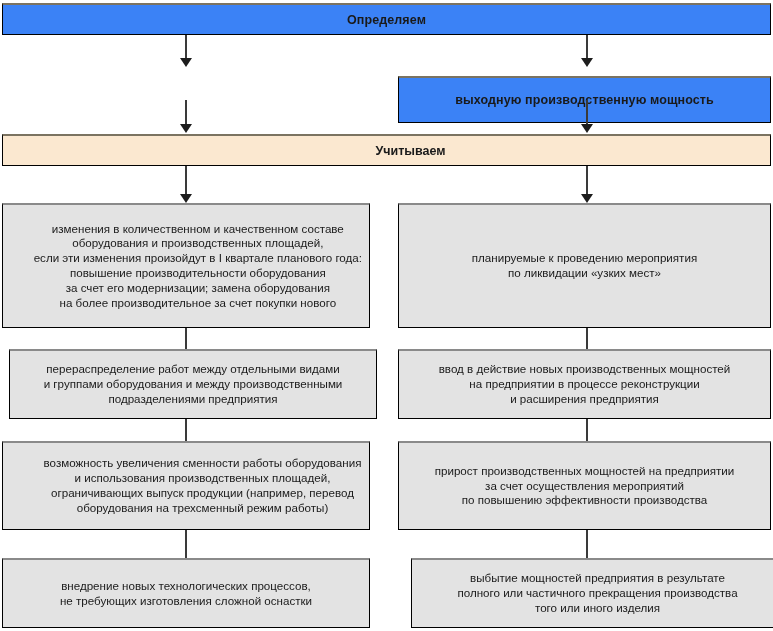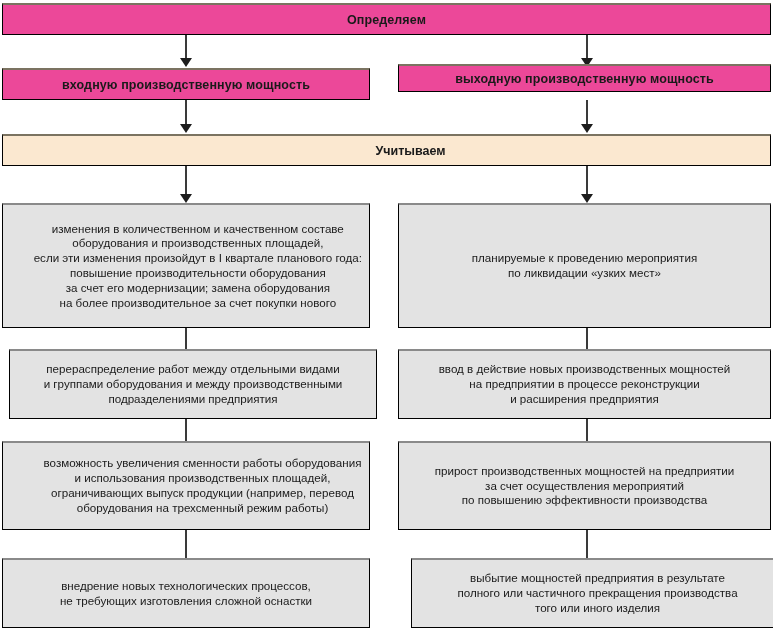--- a/index.html
+++ b/index.html
@@ -30,21 +30,21 @@
     justify-content: center;
     text-align: center;
     line-height: 1.28;
     color: #1a1a1a;
     border: 1px solid #000000;
     border-top: 2px solid #7b7361;
     white-space: pre-line;
   }
 
   .node.header {
-    background: #ec4899;
+    background: #3b82f6;
     font-weight: bold;
     font-size: 12.5px;
     letter-spacing: .1px;
   }
 
   .node.header-wide {
     background: #fbe8d0;
     font-weight: bold;
     font-size: 12.5px;
     padding-left: 48px;
@@ -82,25 +82,22 @@
   <div class="node header" style="left:2px; top:3px; width:769px; height:32px;">
     <span>Определяем</span>
   </div>
 
   <div class="vline" style="left:185px; top:35px; width:2px; height:27px;"></div>
   <div class="arrowhead" style="left:180px; top:58px;"></div>
 
   <div class="vline" style="left:586px; top:35px; width:2px; height:27px;"></div>
   <div class="arrowhead" style="left:581px; top:58px;"></div>
 
-  <div class="node header" style="left:2px; top:68px; width:368px; height:32px;">
-    <span>входную производственную мощность</span>
-  </div>
 
-  <div class="node header" style="left:398px; top:64px; width:373px; height:28px;">
+  <div class="node header" style="left:398px; top:76px; width:373px; height:47px;">
     <span>выходную производственную мощность</span>
   </div>
 
   <div class="vline" style="left:185px; top:100px; width:2px; height:28px;"></div>
   <div class="arrowhead" style="left:180px; top:124px;"></div>
 
   <div class="vline" style="left:586px; top:100px; width:2px; height:28px;"></div>
   <div class="arrowhead" style="left:581px; top:124px;"></div>
 
   <div class="node header-wide" style="left:2px; top:134px; width:769px; height:32px;">

